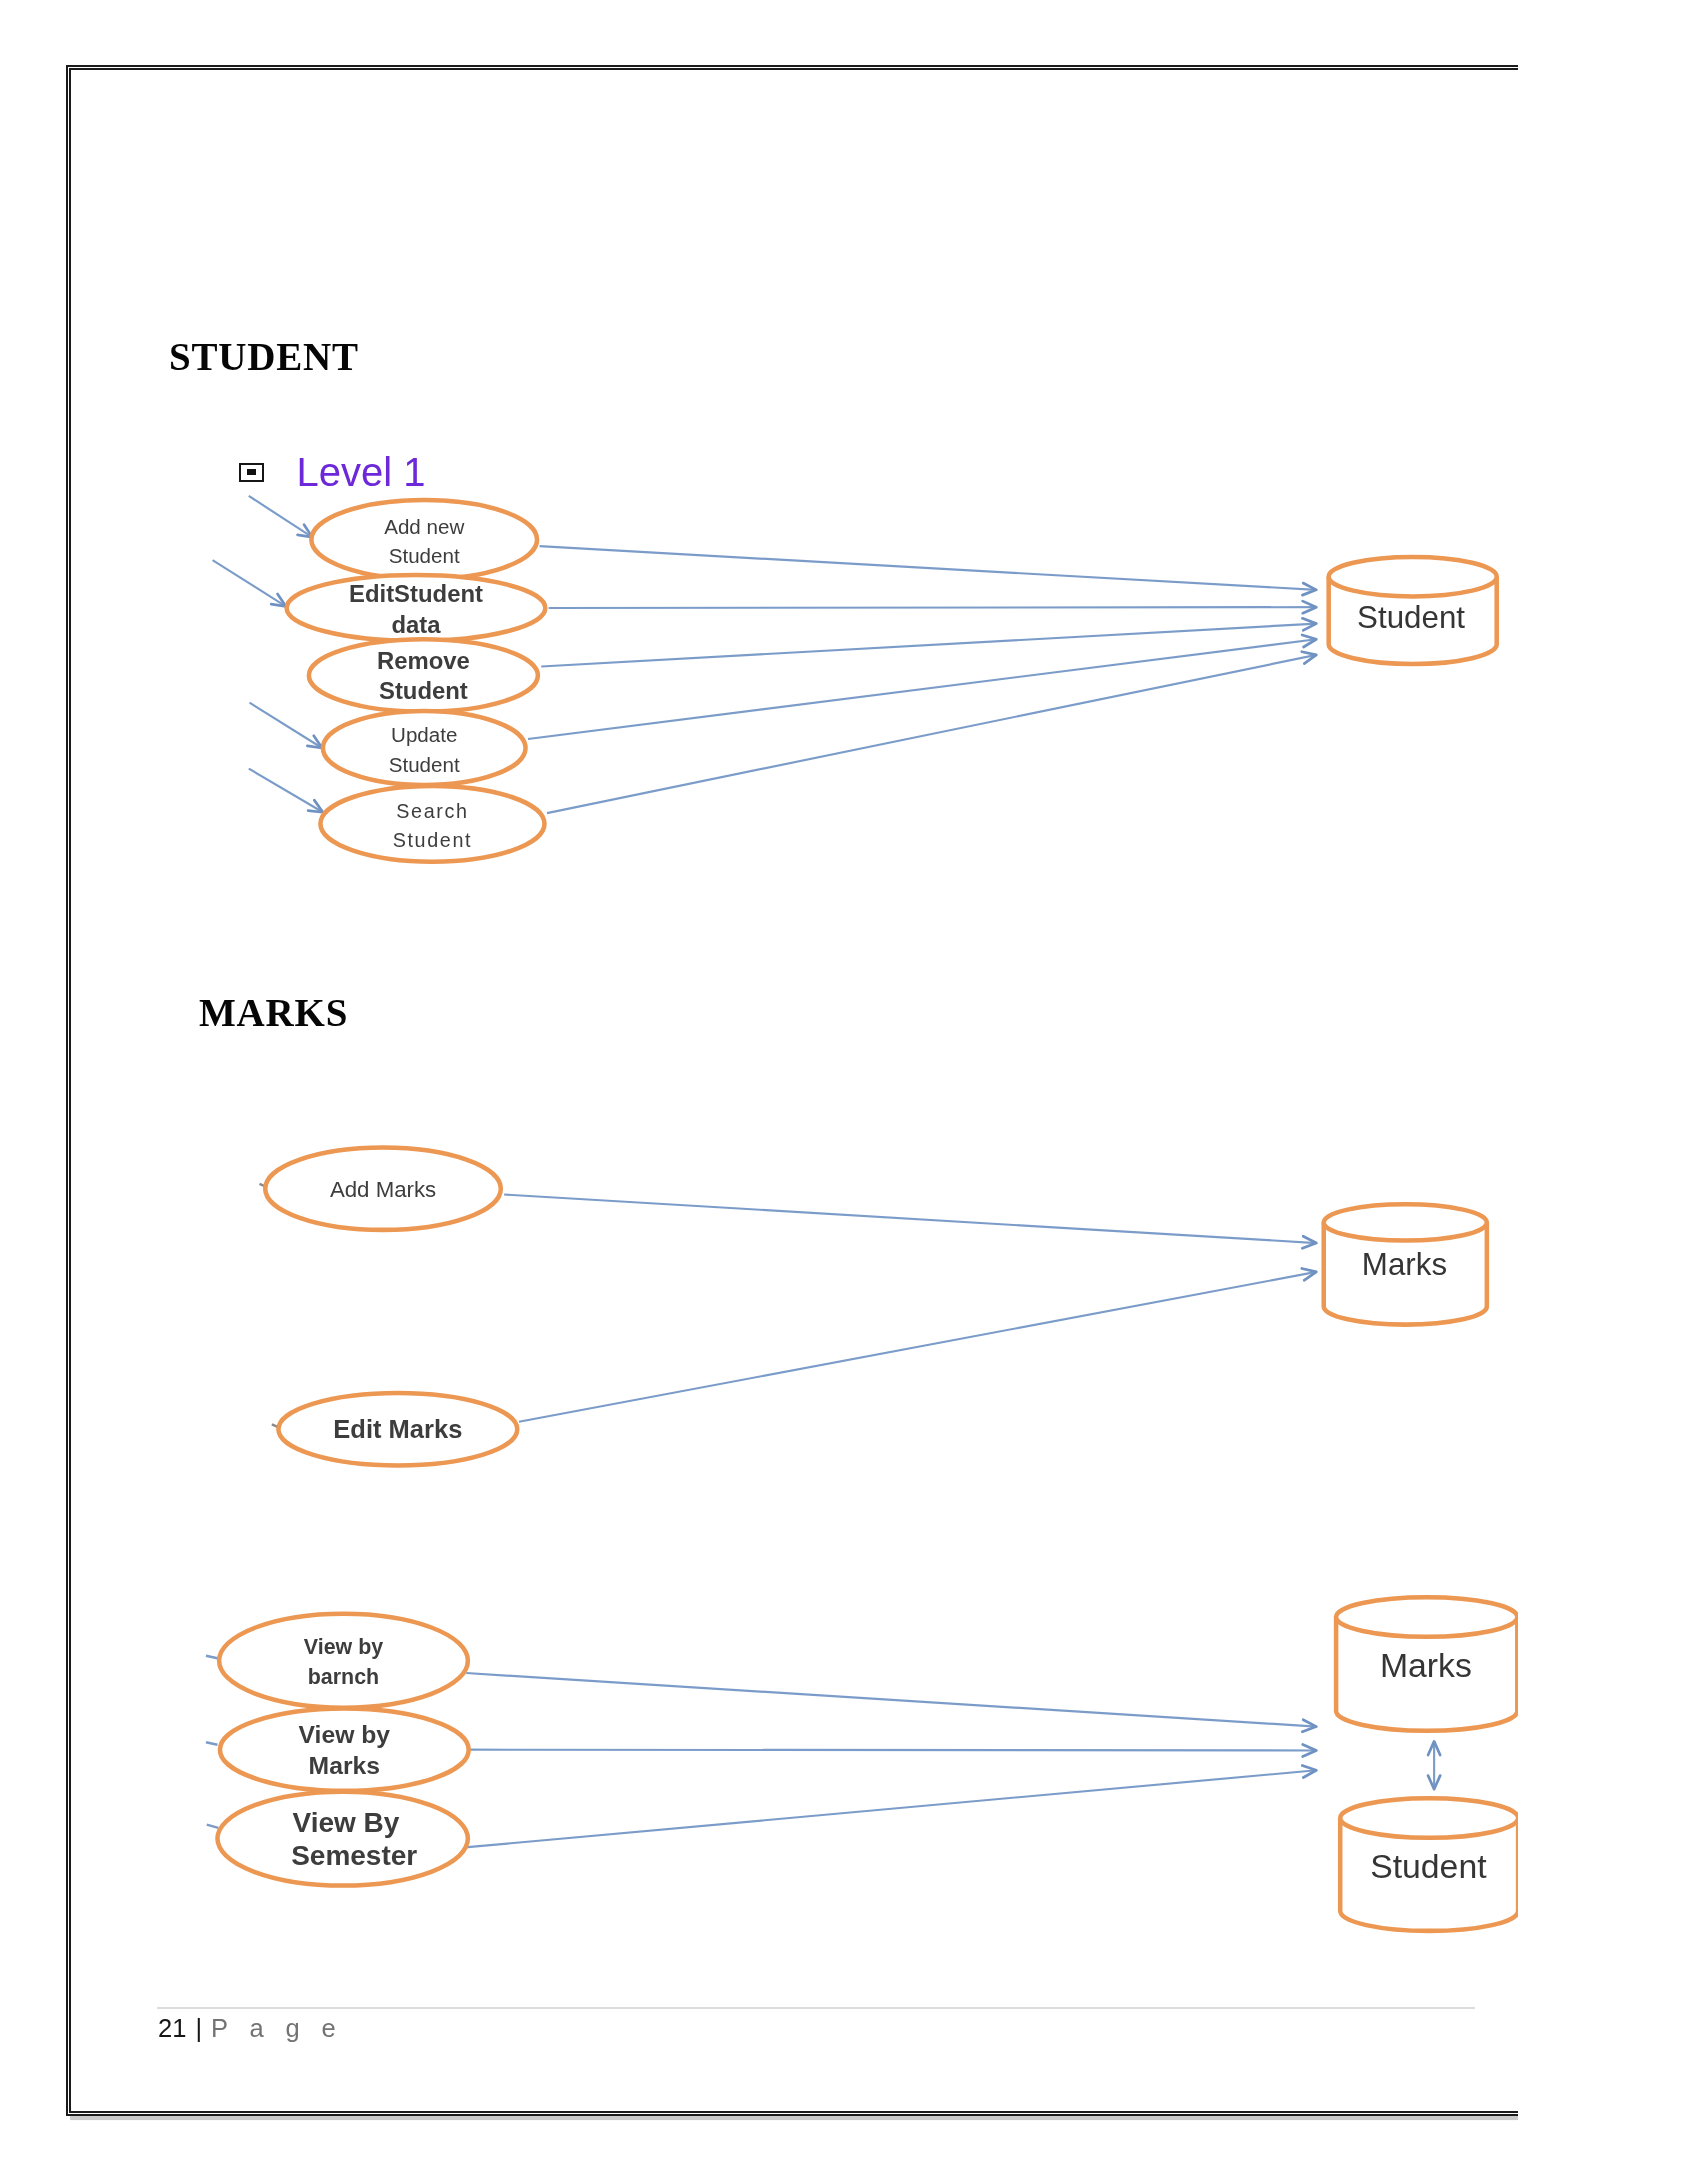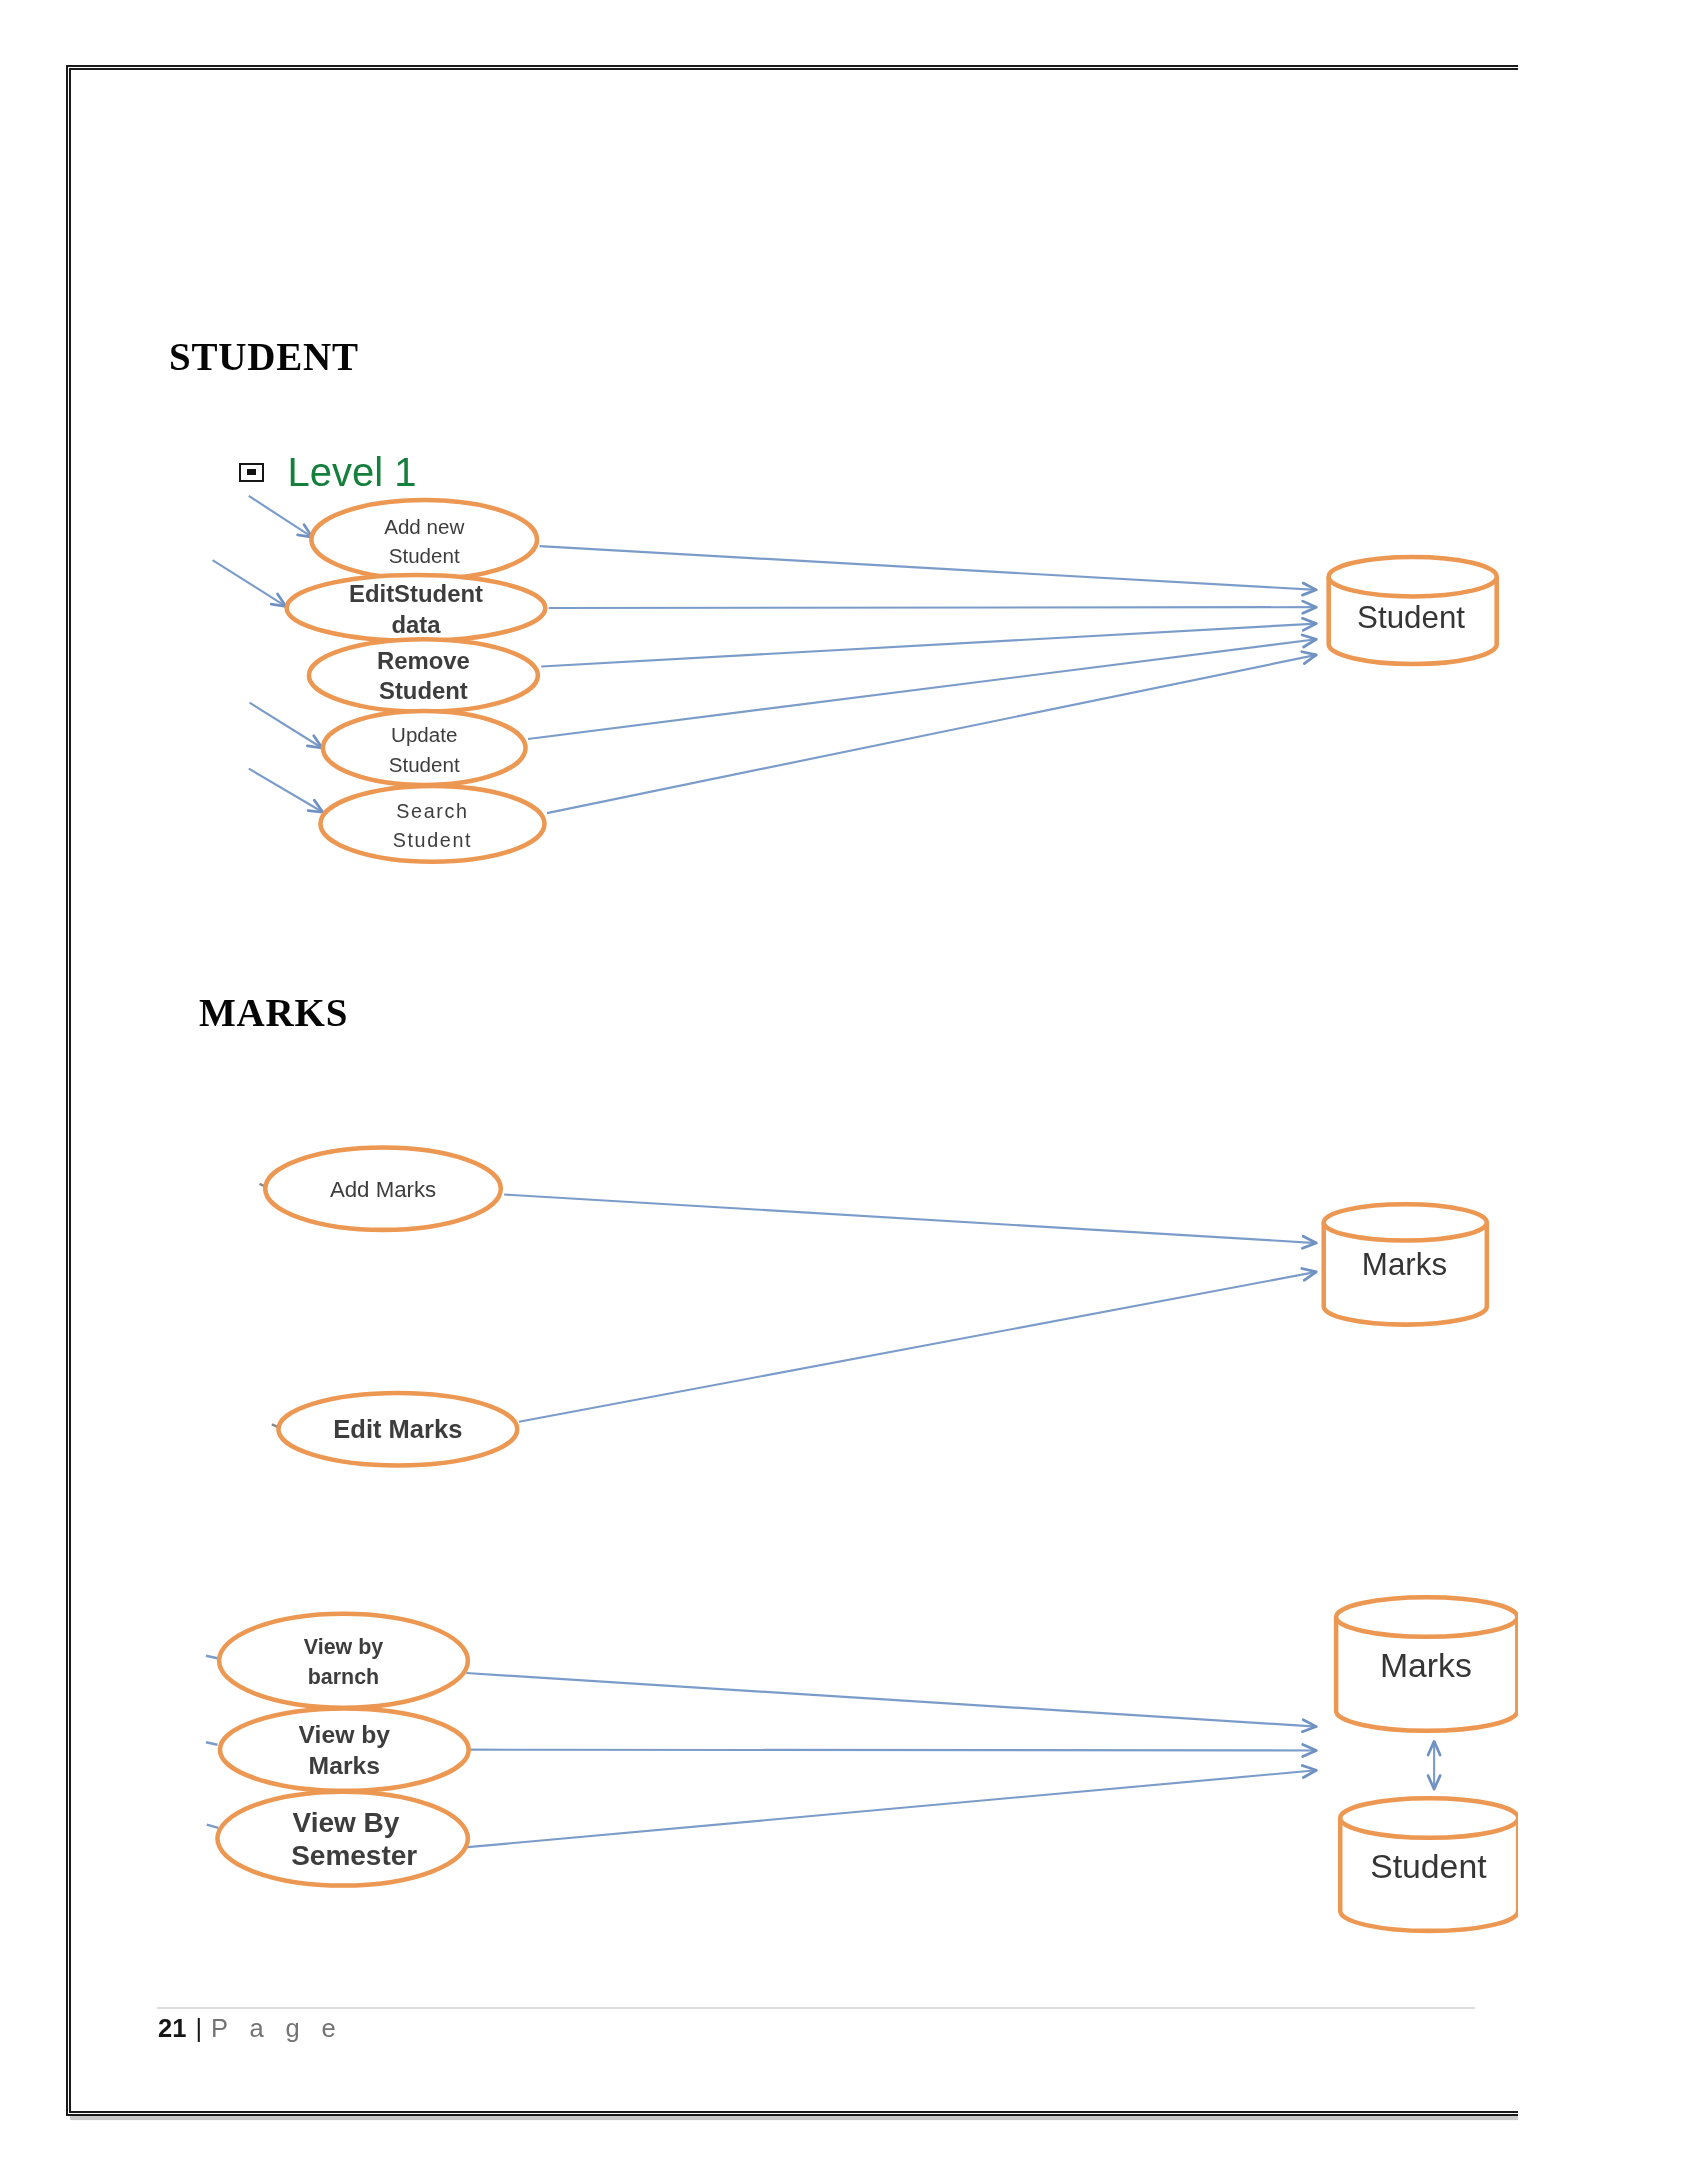--- a/index.html
+++ b/index.html
@@ -7,41 +7,41 @@
   .page{position:absolute;left:0;top:0;width:1518px;height:2183px;background:#fff;overflow:hidden;}
   .frame{position:absolute;left:66px;top:65px;width:1555px;height:2051px;box-sizing:border-box;
          border:5.8px double #1b1b1b;box-shadow:4.1px 4.1px 0 #c9c9c9;}
   .heading{position:absolute;font-family:"Liberation Serif",serif;font-weight:700;
            font-size:39px;color:#060606;letter-spacing:0.8px;white-space:nowrap;}
   #student-heading{left:169px;top:334px;}
   #marks-heading{left:199px;top:990px;}
   .level-row{position:absolute;left:239px;top:449px;height:46px;display:flex;align-items:center;gap:23px;}
   .bullet{width:21.4px;height:15px;border:2.5px solid #161616;display:flex;align-items:center;justify-content:center;flex:0 0 auto;}
   .bullet-inner{width:9px;height:6.6px;background:#111;}
-  .level-label{font-size:40px;color:#15803d;white-space:nowrap;}
+  .level-label{font-size:40px;color:#6d28d9;white-space:nowrap;margin-left:9px;}
   .svg-overlay{position:absolute;left:0;top:0;width:1687px;height:2183px;}
   .proc{fill:#ffffff;stroke:#EC9752;stroke-width:5.5;}
   .cyl{fill:#ffffff;stroke:#EC9752;stroke-width:5.5;}
   .flow{stroke:#7B9CC9;stroke-width:2.6;fill:none;}
   .tick{stroke:#7B9CC9;stroke-width:3;}
   .stub{stroke:#8a8a8a;stroke-width:3;}
   text{fill:#3d3d3d;font-family:"Liberation Sans",sans-serif;}
   .t25{font-size:25px;}
   .t29b{font-size:29px;font-weight:700;}
   .t24ls{font-size:24px;letter-spacing:2px;}
   .t27{font-size:27px;}
   .t31sb{font-size:31px;font-weight:600;}
   .t26sb{font-size:26px;font-weight:600;}
   .t30b{font-size:30px;font-weight:700;}
   .t34b{font-size:34px;font-weight:700;}
   .cyl-t{font-size:38px;fill:#353535;}
   .cyl-t-lg{font-size:41px;fill:#353535;}
   .footer-rule{position:absolute;left:157px;top:2007px;width:1318px;height:1.6px;background:#dcdcdc;}
   .footer{position:absolute;left:158px;top:2014px;font-size:25.5px;color:#161616;display:flex;align-items:baseline;}
-  .pnum{font-weight:700;}
+  .pnum{font-weight:400;}
   .pbar{margin:0 9px;font-weight:400;}
   .plabel{color:#737373;letter-spacing:7.4px;}
 </style>
 </head>
 <body>
 
 <div class="page">
 
   <div class="frame"></div>
 

